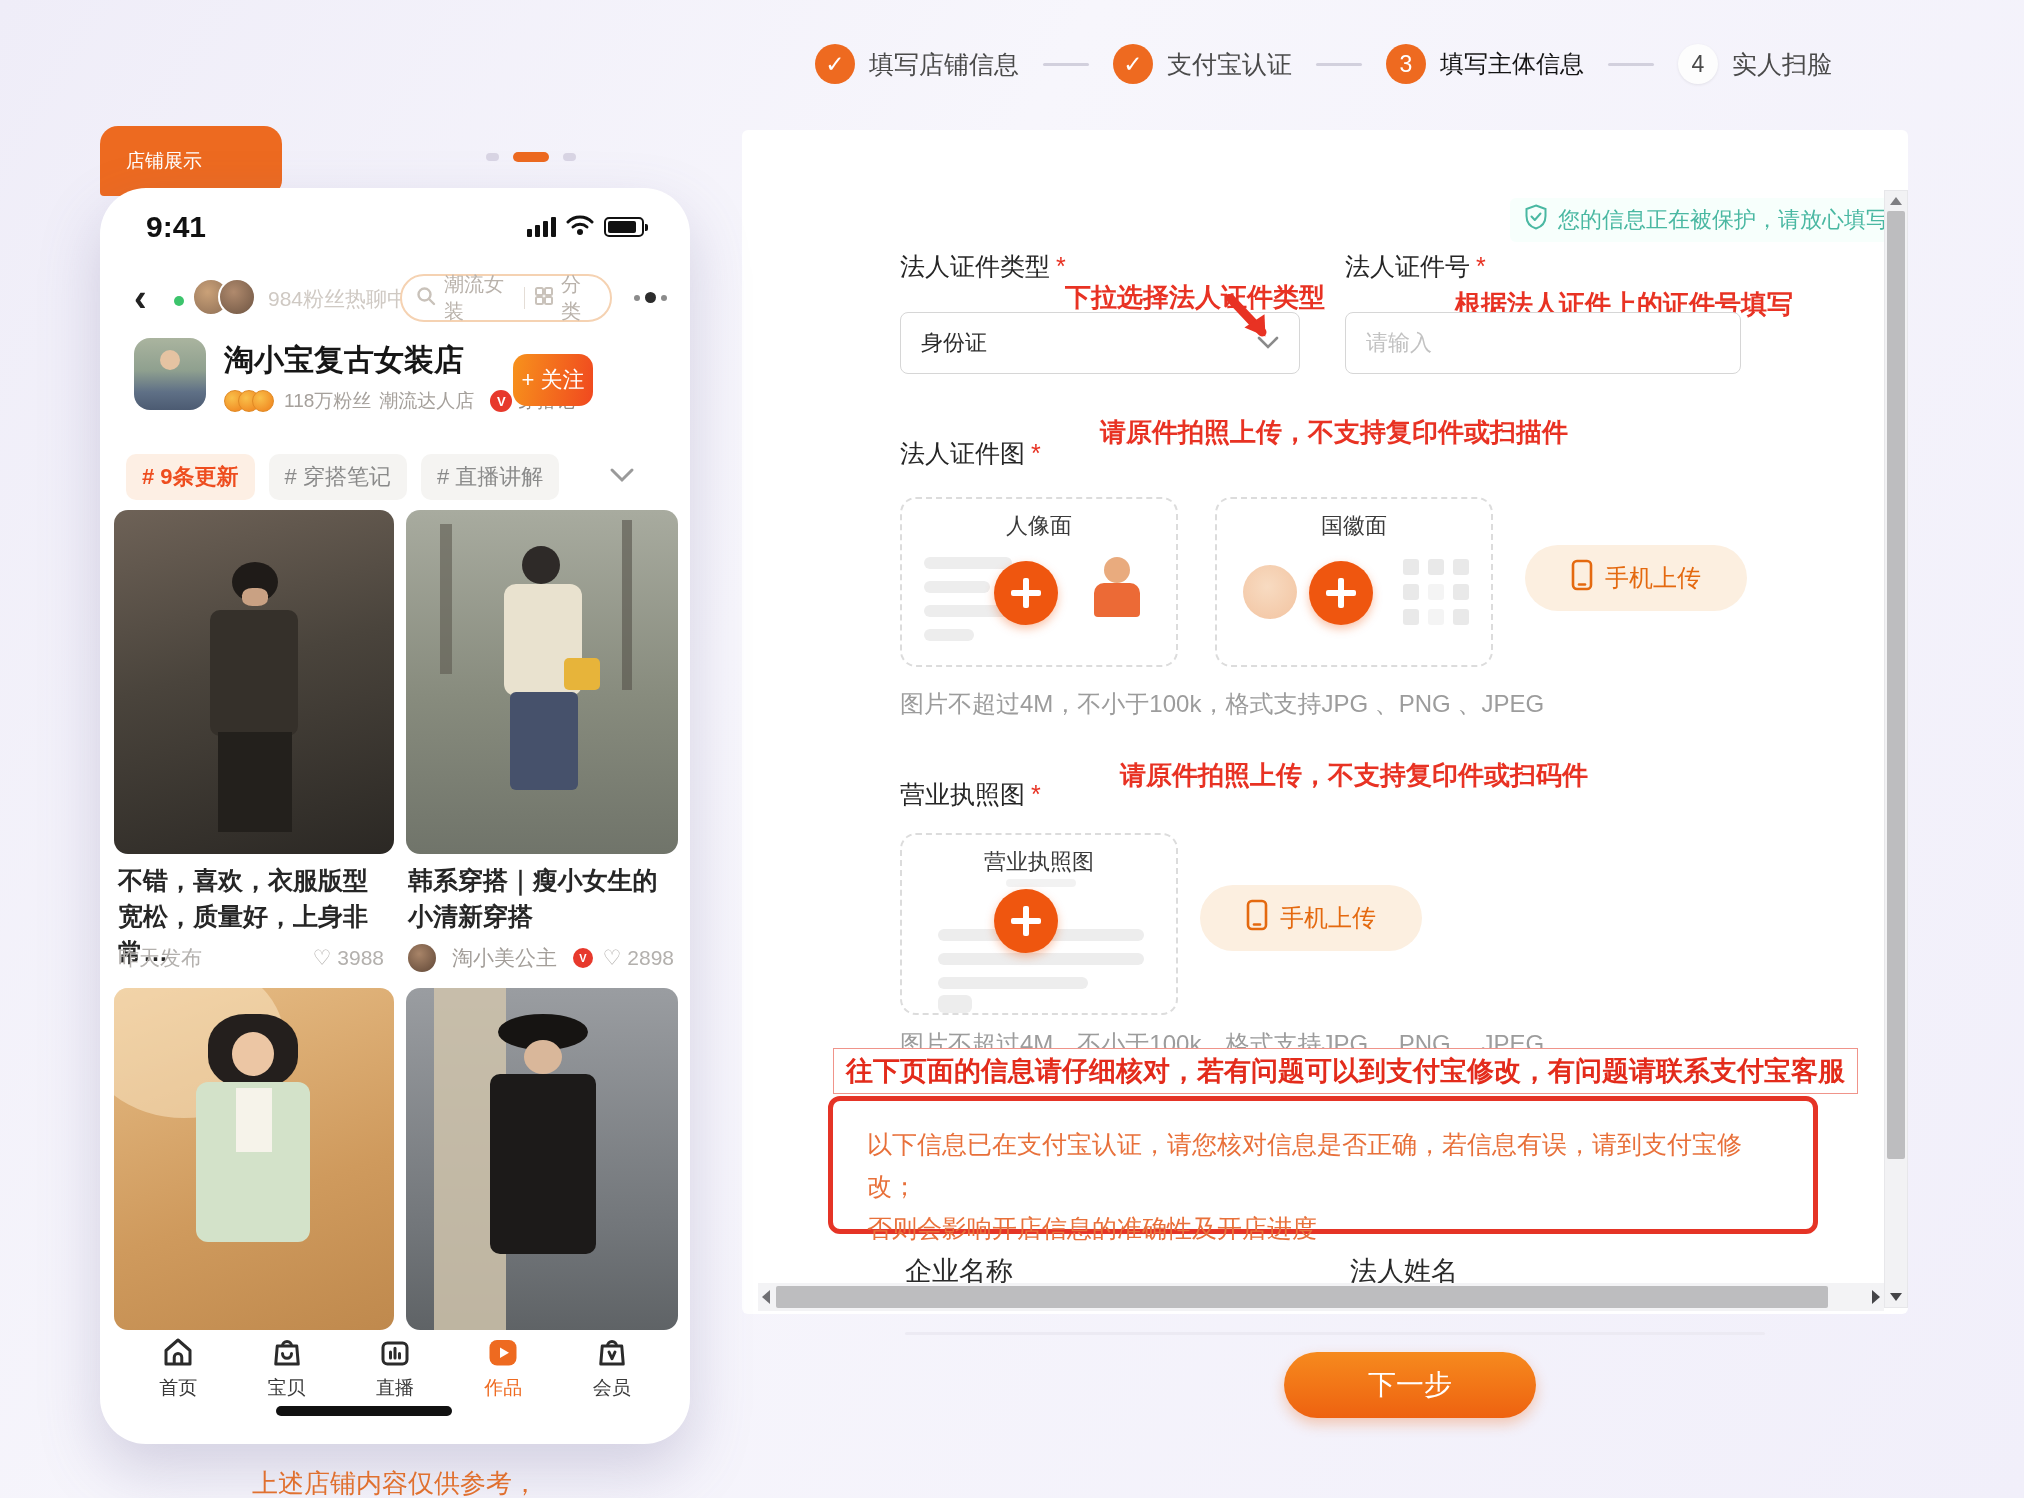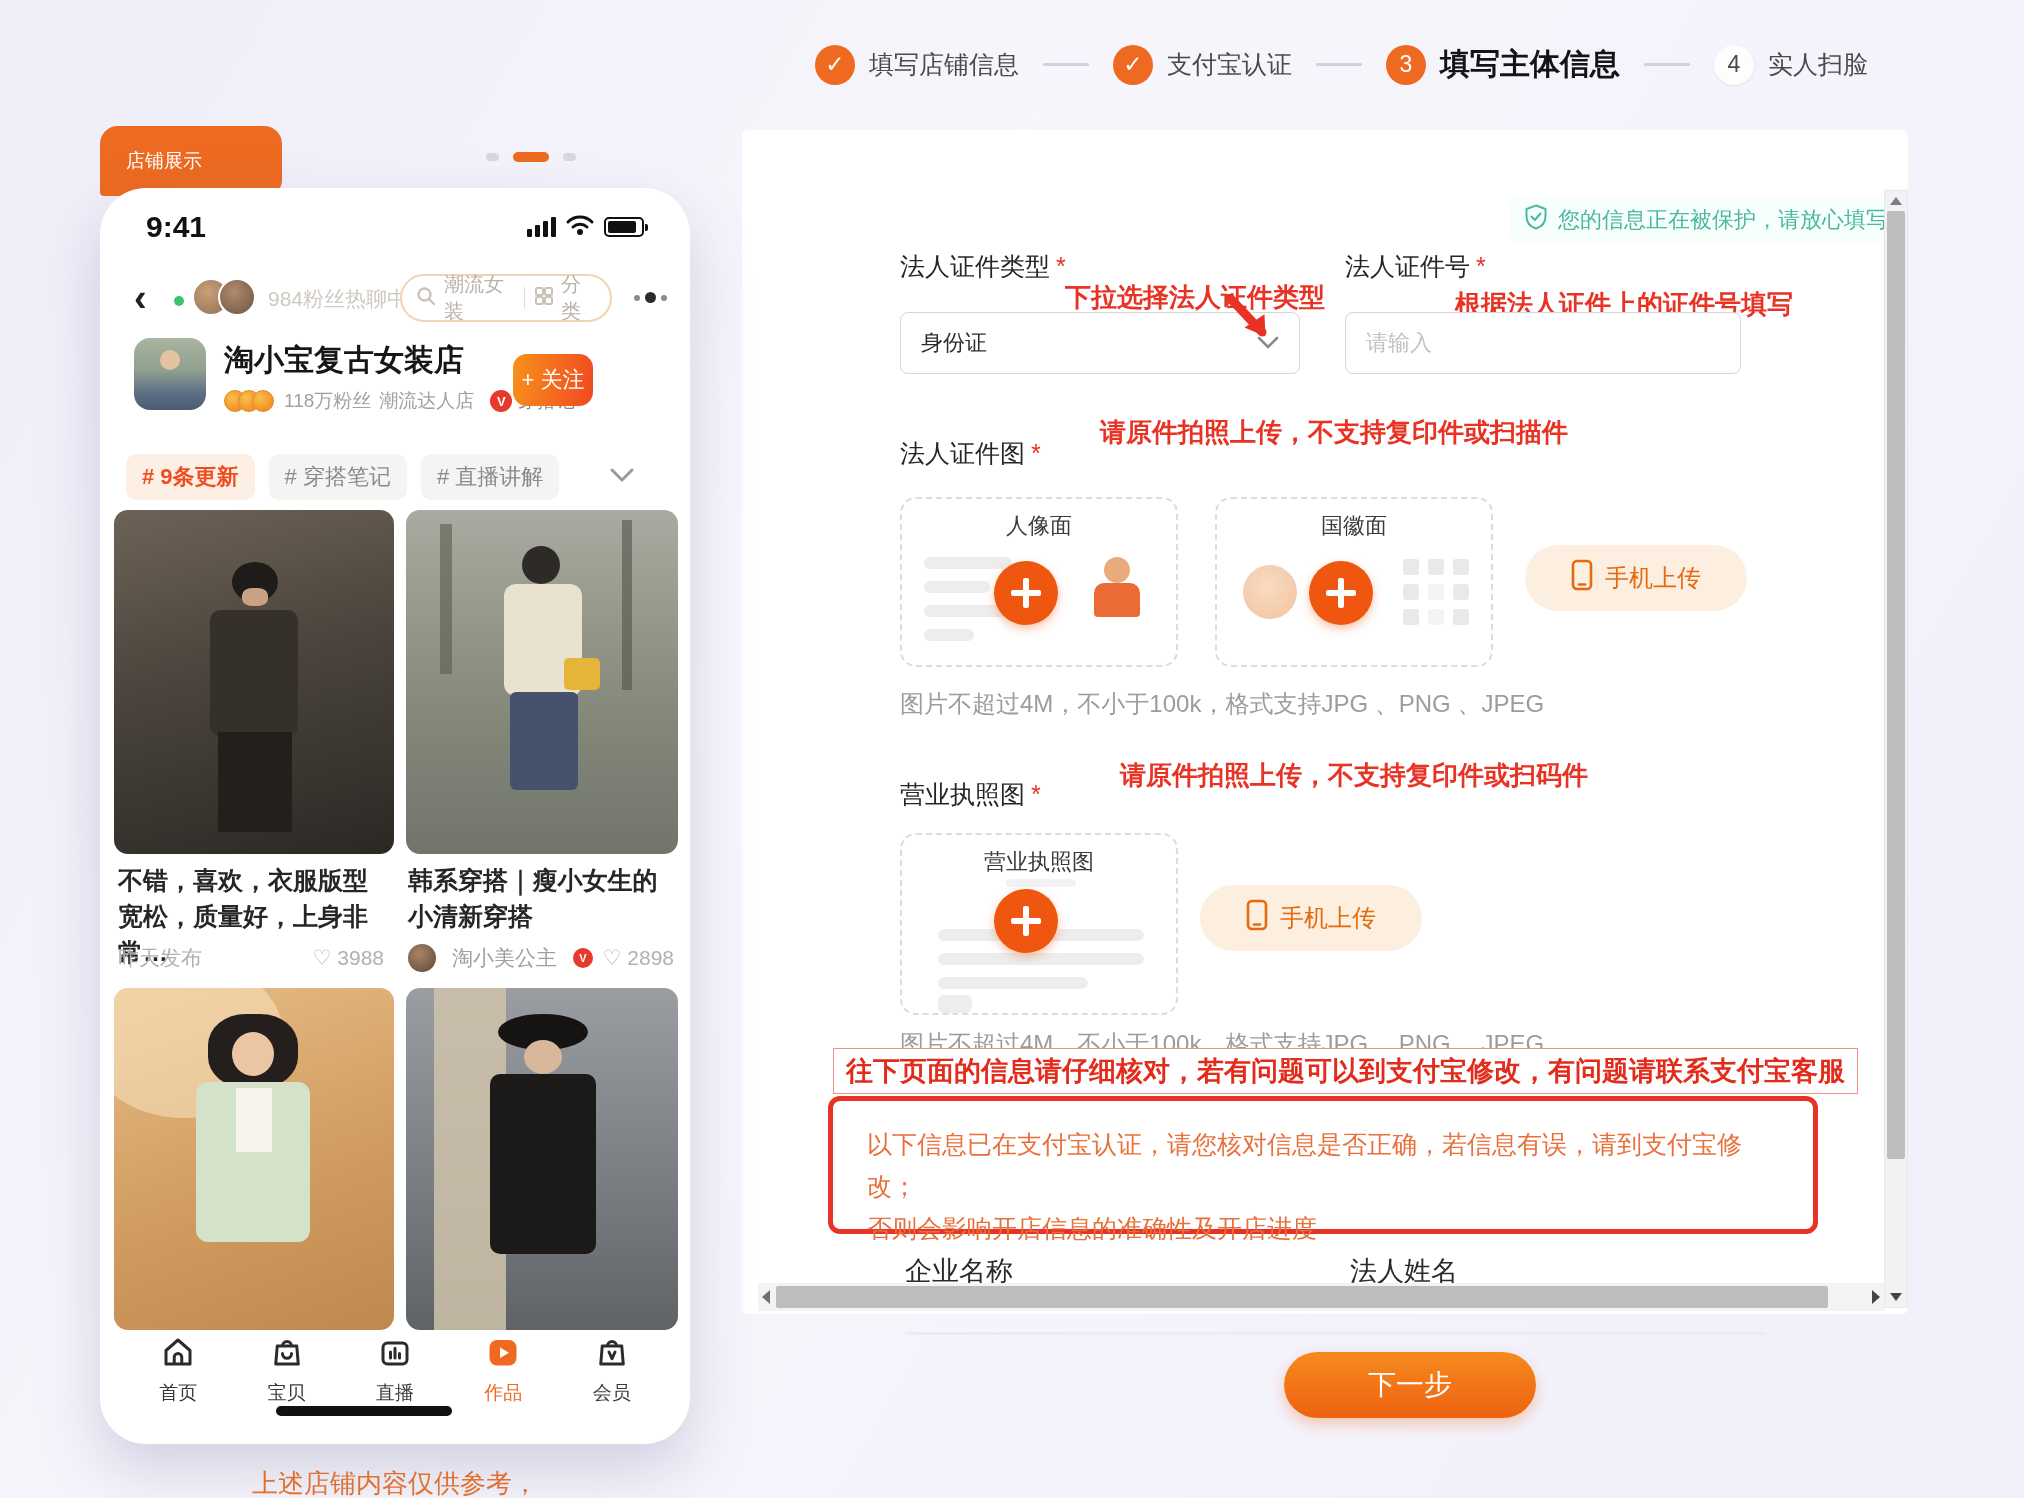--- a/index.html
+++ b/index.html
@@ -8,21 +8,21 @@
     background:linear-gradient(120deg,#efedf8 0%,#f7f6fc 38%,#f1effa 100%); }
 
   
   .stepper{ position:absolute; left:815px; top:44px; display:flex; align-items:center; gap:24px; }
   .step{ display:flex; align-items:center; gap:14px; }
   .step-circle{ width:40px; height:40px; border-radius:50%; display:flex; align-items:center;
     justify-content:center; font-size:23px; }
   .step.done .step-circle,.step.active .step-circle{ background:#ee6a20; color:#fff; }
   .step.pending .step-circle{ background:#fdfdfd; color:#4a4a4a; box-shadow:0 1px 3px rgba(0,0,0,.08); }
   .step-label{ font-size:25px; color:#4a4a4a; }
-  .step.active .step-label{ font-size:30px; font-weight:700; color:#141414;text-align:center; }
+  .step.active .step-label{ font-size:24px; font-weight:400; color:#141414;text-align:center; }
   .step-dash{ width:46px; height:3px; background:#d2d0dd; border-radius:2px; }
 
   
   .phone-tab{ position:absolute; left:100px; top:126px; width:182px; height:70px; background:#ed6a20;
     border-radius:18px 18px 16px 4px; color:#fff; font-size:19px; display:flex; align-items:center;
     padding-left:26px; }
   .dots{ position:absolute; left:486px; top:152px; display:flex; align-items:center; gap:14px; }
   .dot{ width:13px; height:8px; border-radius:4px; background:#d9d5e4; }
   .dot-bar{ width:36px; height:10px; border-radius:5px; background:#ed6a20; }
 
@@ -98,21 +98,21 @@
   .meta2{ left:308px; width:266px; }
   .likes{ display:flex; align-items:center; gap:6px; color:#b3b0ad; }
   .author{ display:flex; align-items:center; gap:16px; color:#a39e99; }
   .mini-ava{ width:28px; height:28px; border-radius:50%;
     background:radial-gradient(circle at 40% 35%,#a88468,#5f4636); }
   .mini-v{ width:20px; height:20px; border-radius:50%; background:#e7392c; color:#fff; font-size:11px;
     font-weight:700; display:flex; align-items:center; justify-content:center; }
 
   .pnav{ position:absolute; left:0; right:0; top:1146px; display:flex; justify-content:space-around;
     padding:0 24px; }
-  .pnav-item{ display:flex; flex-direction:column; align-items:center; gap:5px; width:86px; font-size:19px;
+  .pnav-item{ display:flex; flex-direction:column; align-items:center; width:86px; font-size:19px;
     color:#3a3a3a; }
   .pnav-item.active{ color:#ee6a20; }
   .home-bar{ position:absolute; left:176px; top:1218px; width:176px; height:10px; background:#111;
     border-radius:5px; }
   .disclaimer{ position:absolute; left:100px; top:1466px; width:590px; text-align:center; color:#e0702f;
     font-size:26px; }
 
   
   .panel{ position:absolute; left:742px; top:130px; width:1166px; height:1184px; background:#fff;
     border-radius:6px; }

